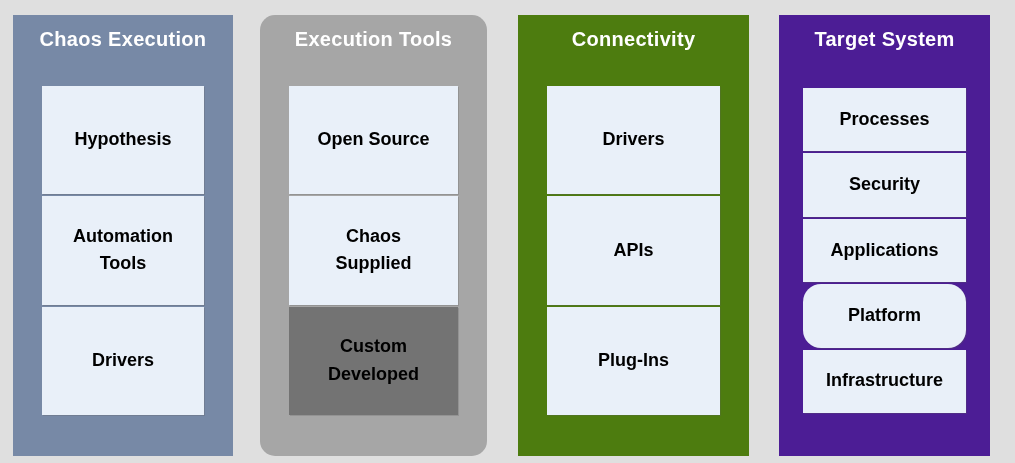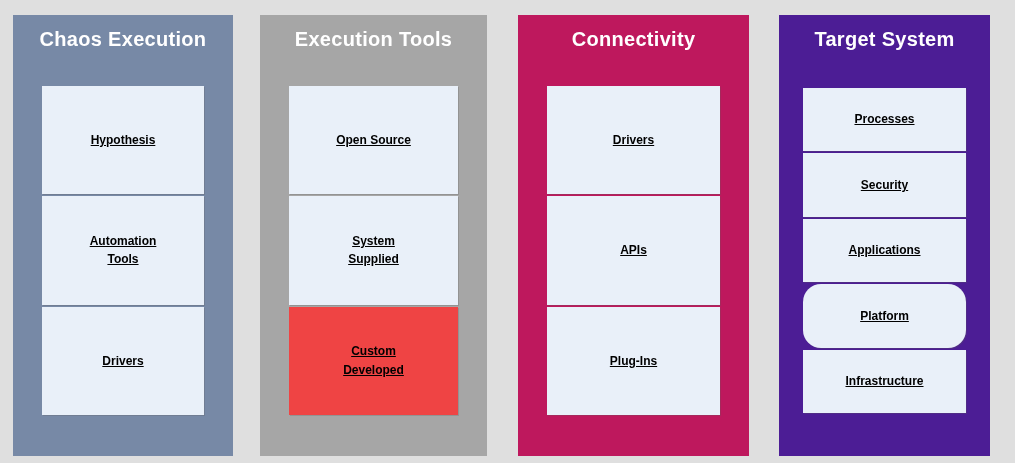--- a/index.html
+++ b/index.html
@@ -50,56 +50,55 @@
     right: 24px;
     top: 73px;
     bottom: 43px;
   }
   .box {
     flex: 1 1 0;
     display: flex;
     align-items: center;
     justify-content: center;
     text-align: center;
-    font-size: 12px;
+    font-size: 18px;
     font-weight: bold;
     color: #000000;
     line-height: 1.55;
     white-space: pre-line;
     box-shadow: 1px 1px 0 rgba(90,90,90,0.25);
-    text-decoration: underline;
   }
 </style>
 </head>
 <body>
 
 <div class="canvas" style="background-color: rgb(223, 223, 223);">
 
   <div class="column col-0" style="background-color: rgb(119, 137, 166);">
     <div class="col-header">Chaos Execution</div>
     <div class="stack">
       <div class="box" style="background-color: rgb(233, 240, 249);">Hypothesis</div>
       <div class="box" style="background-color: rgb(233, 240, 249);">Automation
 Tools</div>
       <div class="box" style="background-color: rgb(233, 240, 249);">Drivers</div>
     </div>
   </div>
 
-  <div class="column col-1" style="background-color: rgb(166, 166, 166);">
+  <div class="column col-1" style="background-color: rgb(166, 166, 166); border-radius: 15px;">
     <div class="col-header">Execution Tools</div>
     <div class="stack">
       <div class="box" style="background-color: rgb(233, 240, 249);">Open Source</div>
-      <div class="box" style="background-color: rgb(233, 240, 249);">System
+      <div class="box" style="background-color: rgb(233, 240, 249);">Chaos
 Supplied</div>
-      <div class="box" style="background-color: #ef4444;">Custom
+      <div class="box" style="background-color: #737373;">Custom
 Developed</div>
     </div>
   </div>
 
-  <div class="column col-2" style="background-color: #be185d;">
+  <div class="column col-2" style="background-color: #4d7c0f;">
     <div class="col-header">Connectivity</div>
     <div class="stack">
       <div class="box" style="background-color: rgb(233, 240, 249);">Drivers</div>
       <div class="box" style="background-color: rgb(233, 240, 249);">APIs</div>
       <div class="box" style="background-color: rgb(233, 240, 249);">Plug-Ins</div>
     </div>
   </div>
 
   <div class="column col-3" style="background-color: #4c1d95;">
     <div class="col-header">Target System</div>

